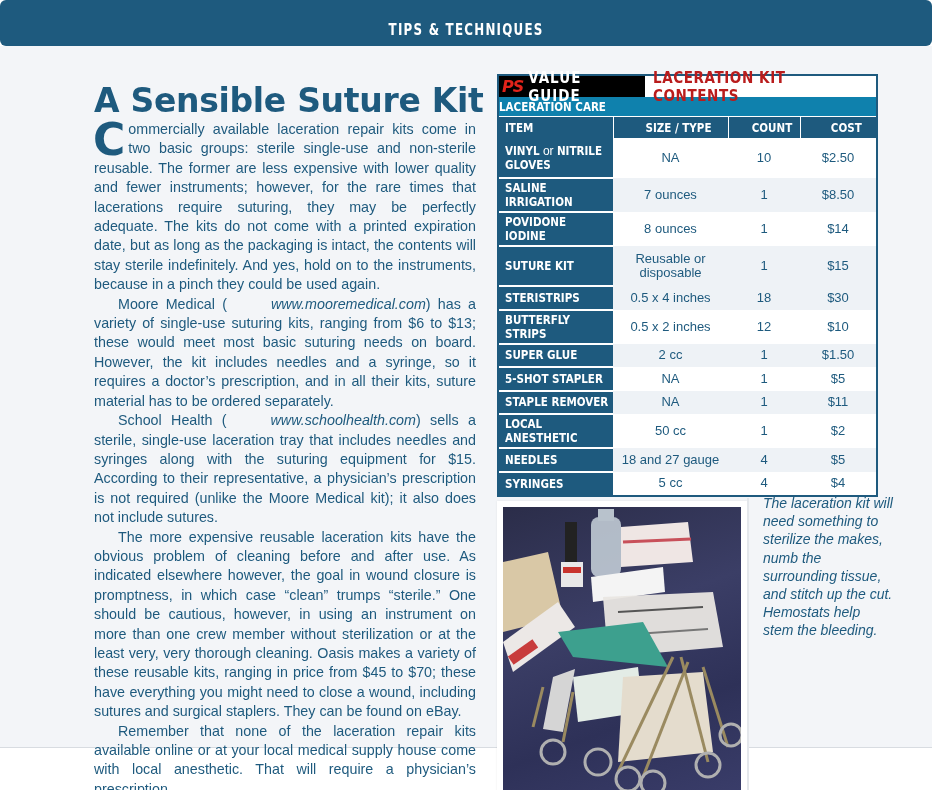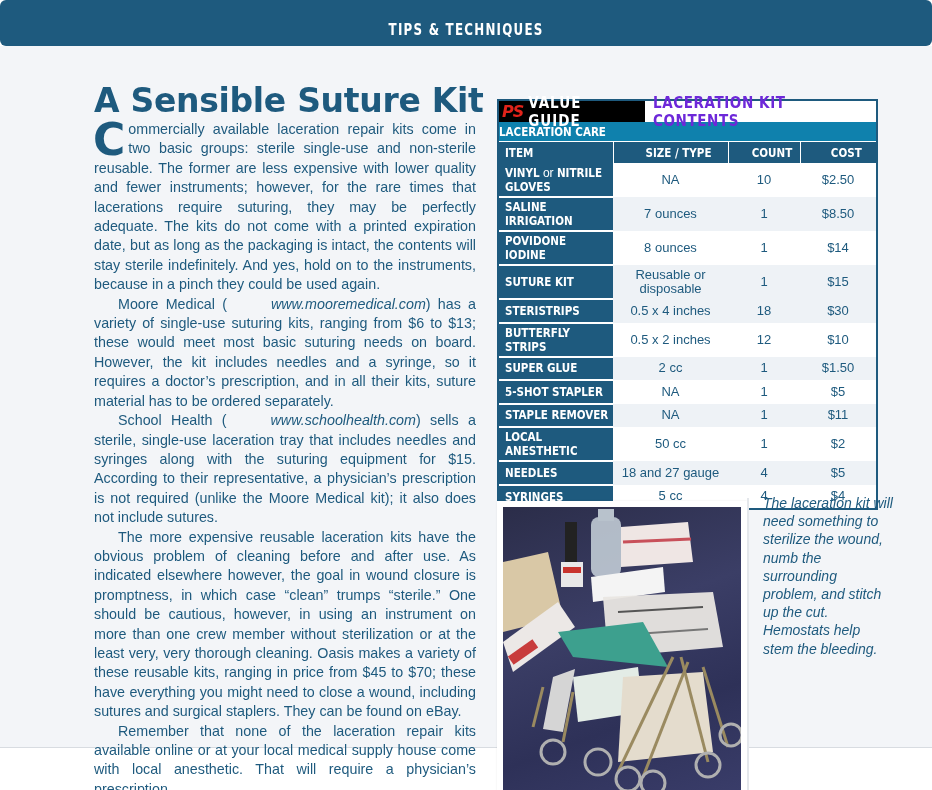--- a/index.html
+++ b/index.html
@@ -39,38 +39,38 @@
   .body-text p { text-indent: 24px; }
   .body-text p.first { text-indent: 0; }
   .dropcap {
     float: left; font-family: "DejaVu Sans", sans-serif; font-weight: bold;
     font-size: 44px; line-height: 36px; height: 36px; margin: 2px 3px 0 -1px; color: #1e5a7e;
   }
   .body-text i { font-style: italic; margin-left: 44px; }
 
   
   .vg {
-    position: absolute; left: 497px; top: 53px; width: 381px;
+    position: absolute; left: 497px; top: 28px; width: 381px;
     border: 2px solid #1e5a7e; background: #ffffff;
   }
   .vg-head { display: flex; height: 21px; align-items: stretch; background: #ffffff; }
   .vg-badge {
     background: #000000; color: #ffffff; display: flex; align-items: center;
     padding: 0 6px 0 3px; height: 21px;
   }
   .ps-logo {
     font-family: "DejaVu Sans", sans-serif; font-weight: bold; font-style: italic;
     color: #e2231a; font-size: 16px; margin-right: 5px; letter-spacing: -1px;
   }
   .vg-badge-text {
     font-family: "DejaVu Sans Condensed", "DejaVu Sans", sans-serif; font-weight: bold;
     font-size: 15px; letter-spacing: 1px;
   }
   .vg-title {
-    color: #6d28d9; display: flex; align-items: center; padding-left: 8px;
+    color: #b91c1c; display: flex; align-items: center; padding-left: 8px;
     font-family: "DejaVu Sans Condensed", "DejaVu Sans", sans-serif; font-weight: bold;
     font-size: 15px; letter-spacing: 0.6px;
   }
   .vg-section {
     background: #0f81ad; color: #ffffff; text-align: left; height: 20px; line-height: 20px;
     font-family: "DejaVu Sans Condensed", "DejaVu Sans", sans-serif; font-weight: bold; font-size: 11.5px;
     border-bottom: 1px solid #ffffff;
   }
   table { border-collapse: collapse; width: 100%; }
   th {
@@ -88,21 +88,21 @@
     line-height: 14px;
   }
   td.item {
     background: #1e5a7e; color: #ffffff; text-align: left; padding: 2px 4px 2px 6px;
     font-family: "DejaVu Sans Condensed", "DejaVu Sans", sans-serif; font-weight: bold; font-size: 11.5px;
     border-bottom: 2px solid #ffffff; line-height: 14px;
   }
   tr:last-child td.item { border-bottom: none; }
   tr.alt td:not(.item) { background: #eef2f6; }
   tr.row-std { height: 23.5px; }
-  tr.row-tall { height: 34px; }
+  tr.row-tall { height: 40px; }
 
   
   .photo-frame {
     position: absolute; left: 497px; top: 455px; width: 250px; height: 300px;
     background: #ffffff; padding: 6px; box-shadow: 0 0 2px rgba(0,0,0,0.08);
   }
   .photo {
     width: 100%; height: 100%; position: relative; overflow: hidden;
     background: linear-gradient(160deg, #2b2d49 0%, #3b3e66 40%, #2e3158 70%, #3a3d6a 100%);
   }
@@ -277,14 +277,14 @@
           <circle cx="125" cy="272" r="12"></circle>
           <circle cx="150" cy="276" r="12"></circle>
           <circle cx="205" cy="258" r="12"></circle>
           <circle cx="228" cy="228" r="11"></circle>
         </g>
       </svg>
     </div>
   </div>
 
   <div class="caption-rule"></div>
-  <p class="caption">The laceration kit will need something to sterilize the wound, numb the surrounding problem, and stitch up the cut. Hemostats help stem the bleeding.</p>
+  <p class="caption">The laceration kit will need something to sterilize the makes, numb the surrounding tissue, and stitch up the cut. Hemostats help stem the bleeding.</p>
 </div>
 
 </body></html>

